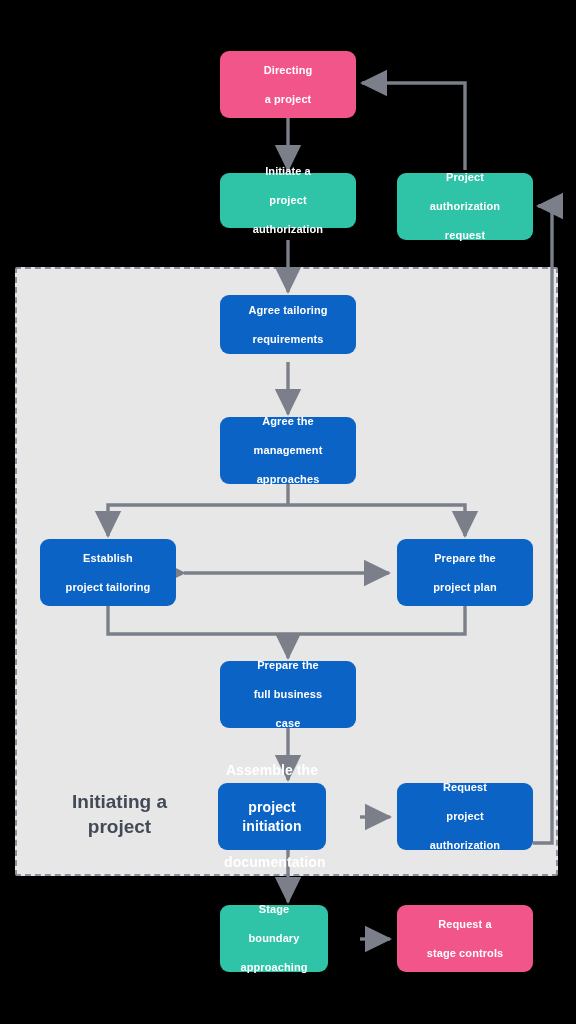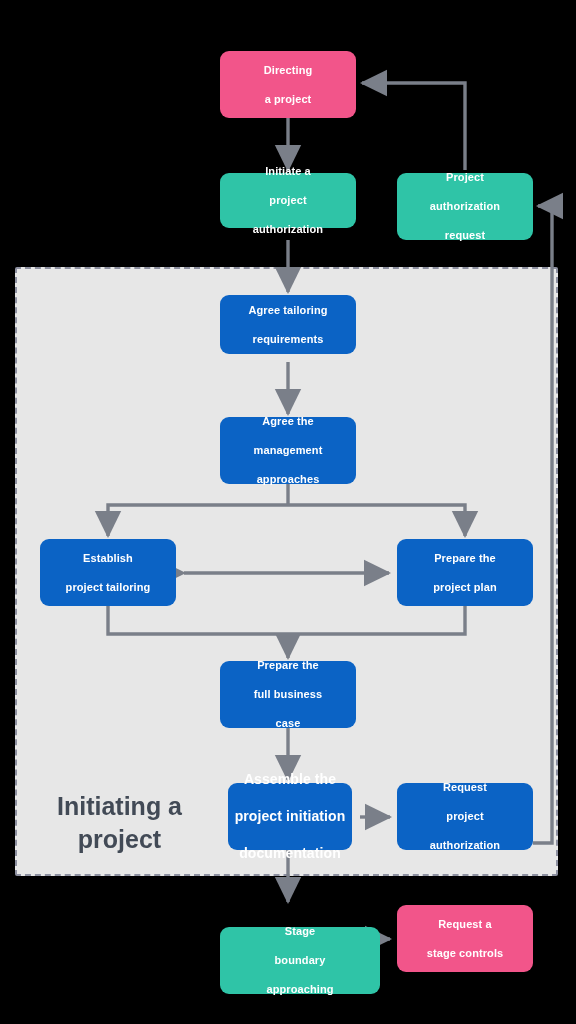--- a/index.html
+++ b/index.html
@@ -42,21 +42,21 @@
     font-size: 11px;
     line-height: 1.32;
     letter-spacing: 0.1px;
     padding: 2px 6px;
     z-index: 3;
   }
   .node span { display: block; width: 100%; }
   .group-label {
     position: absolute;
     color: #424a56;
-    font-size: 25px;
+    font-size: 19px;
     font-weight: 700;
     line-height: 1.3;
     text-align: center;
     z-index: 3;
   }
 </style>
 </head>
 <body>
 
 <div id="stage">
@@ -134,29 +134,29 @@
   </div>
 
   <div class="node" style="left:397px; top:539px; width:136px; height:67px; background:#0b63c5;">
     <span><span>Prepare the</span><br><span>project plan</span></span>
   </div>
 
   <div class="node" style="left:220px; top:661px; width:136px; height:67px; background:#0b63c5;">
     <span><span>Prepare the</span><br><span>full business</span><br><span>case</span></span>
   </div>
 
-  <div class="node" style="left:228px; top:783px; width:124px; height:67px; background:#0b63c5; font-size:14px;text-align:center;">
+  <div class="node" style="left:218px; top:783px; width:108px; height:67px; background:#0b63c5; font-size:14px;text-align:center;">
     <span><span>Assemble the</span><br><span>project initiation</span><br><span>documentation</span></span>
   </div>
 
   <div class="node" style="left:397px; top:783px; width:136px; height:67px; background:#0b63c5;">
     <span><span>Request</span><br><span>project</span><br><span>authorization</span></span>
   </div>
 
-  <div class="node" style="left:220px; top:905px; width:160px; height:67px; background:#2fc4a7;margin-top:22px;">
+  <div class="node" style="left:220px; top:905px; width:108px; height:67px; background:#2fc4a7;">
     <span><span>Stage</span><br><span>boundary</span><br><span>approaching</span></span>
   </div>
 
   <div class="node" style="left:397px; top:905px; width:136px; height:67px; background:#f2558a;">
     <span><span>Request a</span><br><span>stage controls</span></span>
   </div>
 
 </div>
 
 </body></html>

